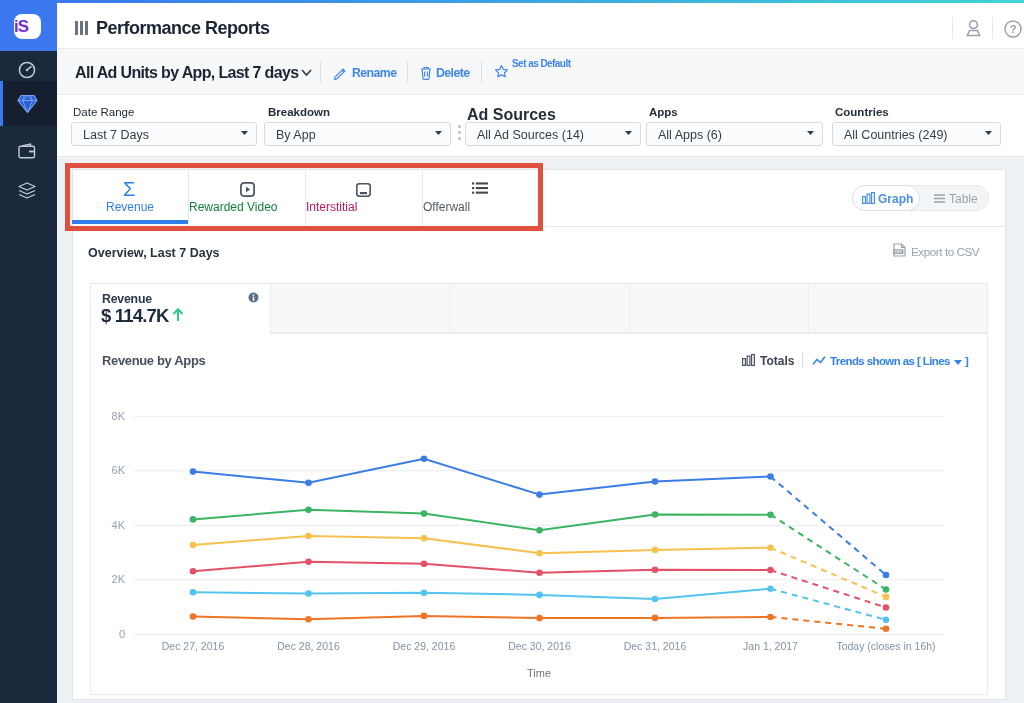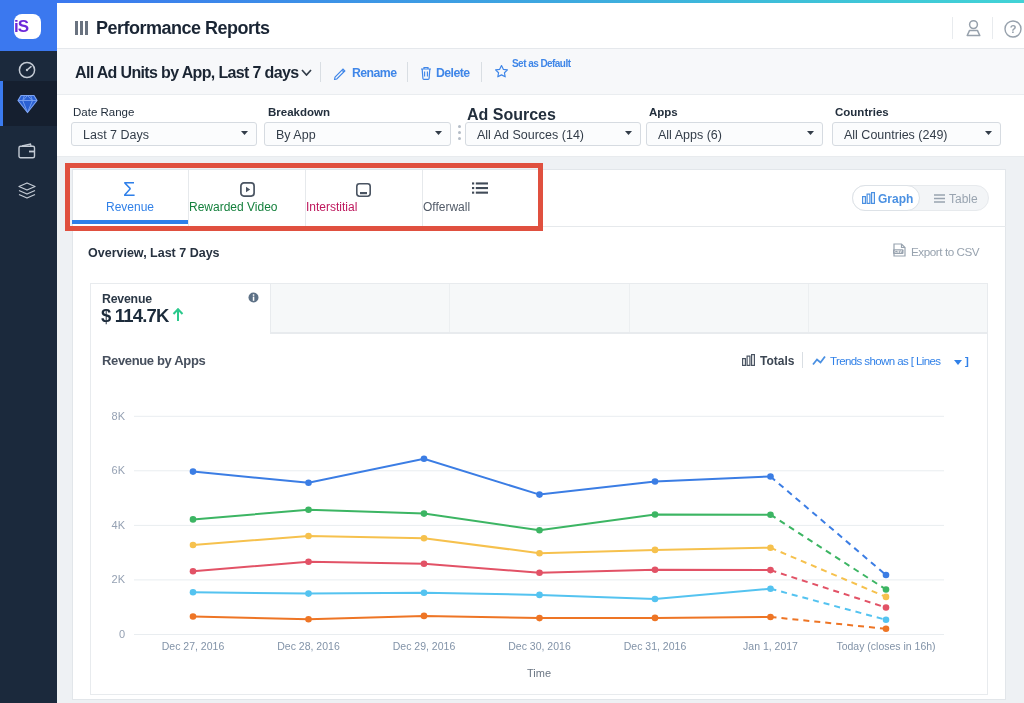--- a/index.html
+++ b/index.html
@@ -206,21 +206,21 @@
 <svg class="abs" style="left:742px;top:354px" width="13" height="12" viewBox="0 0 13 12">
   <rect x="0.6" y="4.6" width="2.8" height="6.8" fill="none" stroke="#4a5462" stroke-width="1.2"></rect>
   <rect x="5.1" y="2.1" width="2.8" height="9.3" fill="none" stroke="#4a5462" stroke-width="1.2"></rect>
   <rect x="9.6" y="0.6" width="2.8" height="10.8" fill="none" stroke="#4a5462" stroke-width="1.2"></rect>
 </svg>
 <div class="abs txt" style="left:760px;top:354px;font-size:12px;font-weight:bold;color:#3c4653">Totals</div>
 <div class="abs" style="left:802px;top:352px;width:1px;height:16px;background:#d9dee3"></div>
 <svg class="abs" style="left:812px;top:355px" width="14" height="11" viewBox="0 0 14 11">
   <path d="M1 9.5 L5 4.5 L8.5 7.5 L13 1.5" fill="none" stroke="#4a90e2" stroke-width="1.8"></path>
 </svg>
-<div class="abs txt" style="left:830px;top:355px;font-size:11.5px;font-weight:normal;color:#3181e8;letter-spacing:-0.6px">Trends shown as [ Lines</div>
+<div class="abs txt" style="left:830px;top:355px;font-size:11.5px;font-weight:bold;color:#3181e8;letter-spacing:-0.6px">Trends shown as [ Lines</div>
 <svg class="abs" style="left:954px;top:360px" width="8" height="5" viewBox="0 0 8 5">
     <path d="M0 0 L4 5 L8 0 Z" fill="#3181e8"></path>
   </svg>
 <div class="abs txt" style="left:965px;top:355px;font-size:11.5px;font-weight:bold;color:#3181e8">]</div>
 
 <svg class="abs" style="left:90px;top:334px" width="898" height="361" viewBox="0 0 898 361">
 <line x1="44" y1="82.3" x2="854" y2="82.3" stroke="#e9edf0" stroke-width="1"></line>
 <line x1="44" y1="136.8" x2="854" y2="136.8" stroke="#e9edf0" stroke-width="1"></line>
 <line x1="44" y1="191.4" x2="854" y2="191.4" stroke="#e9edf0" stroke-width="1"></line>
 <line x1="44" y1="245.9" x2="854" y2="245.9" stroke="#e9edf0" stroke-width="1"></line>

